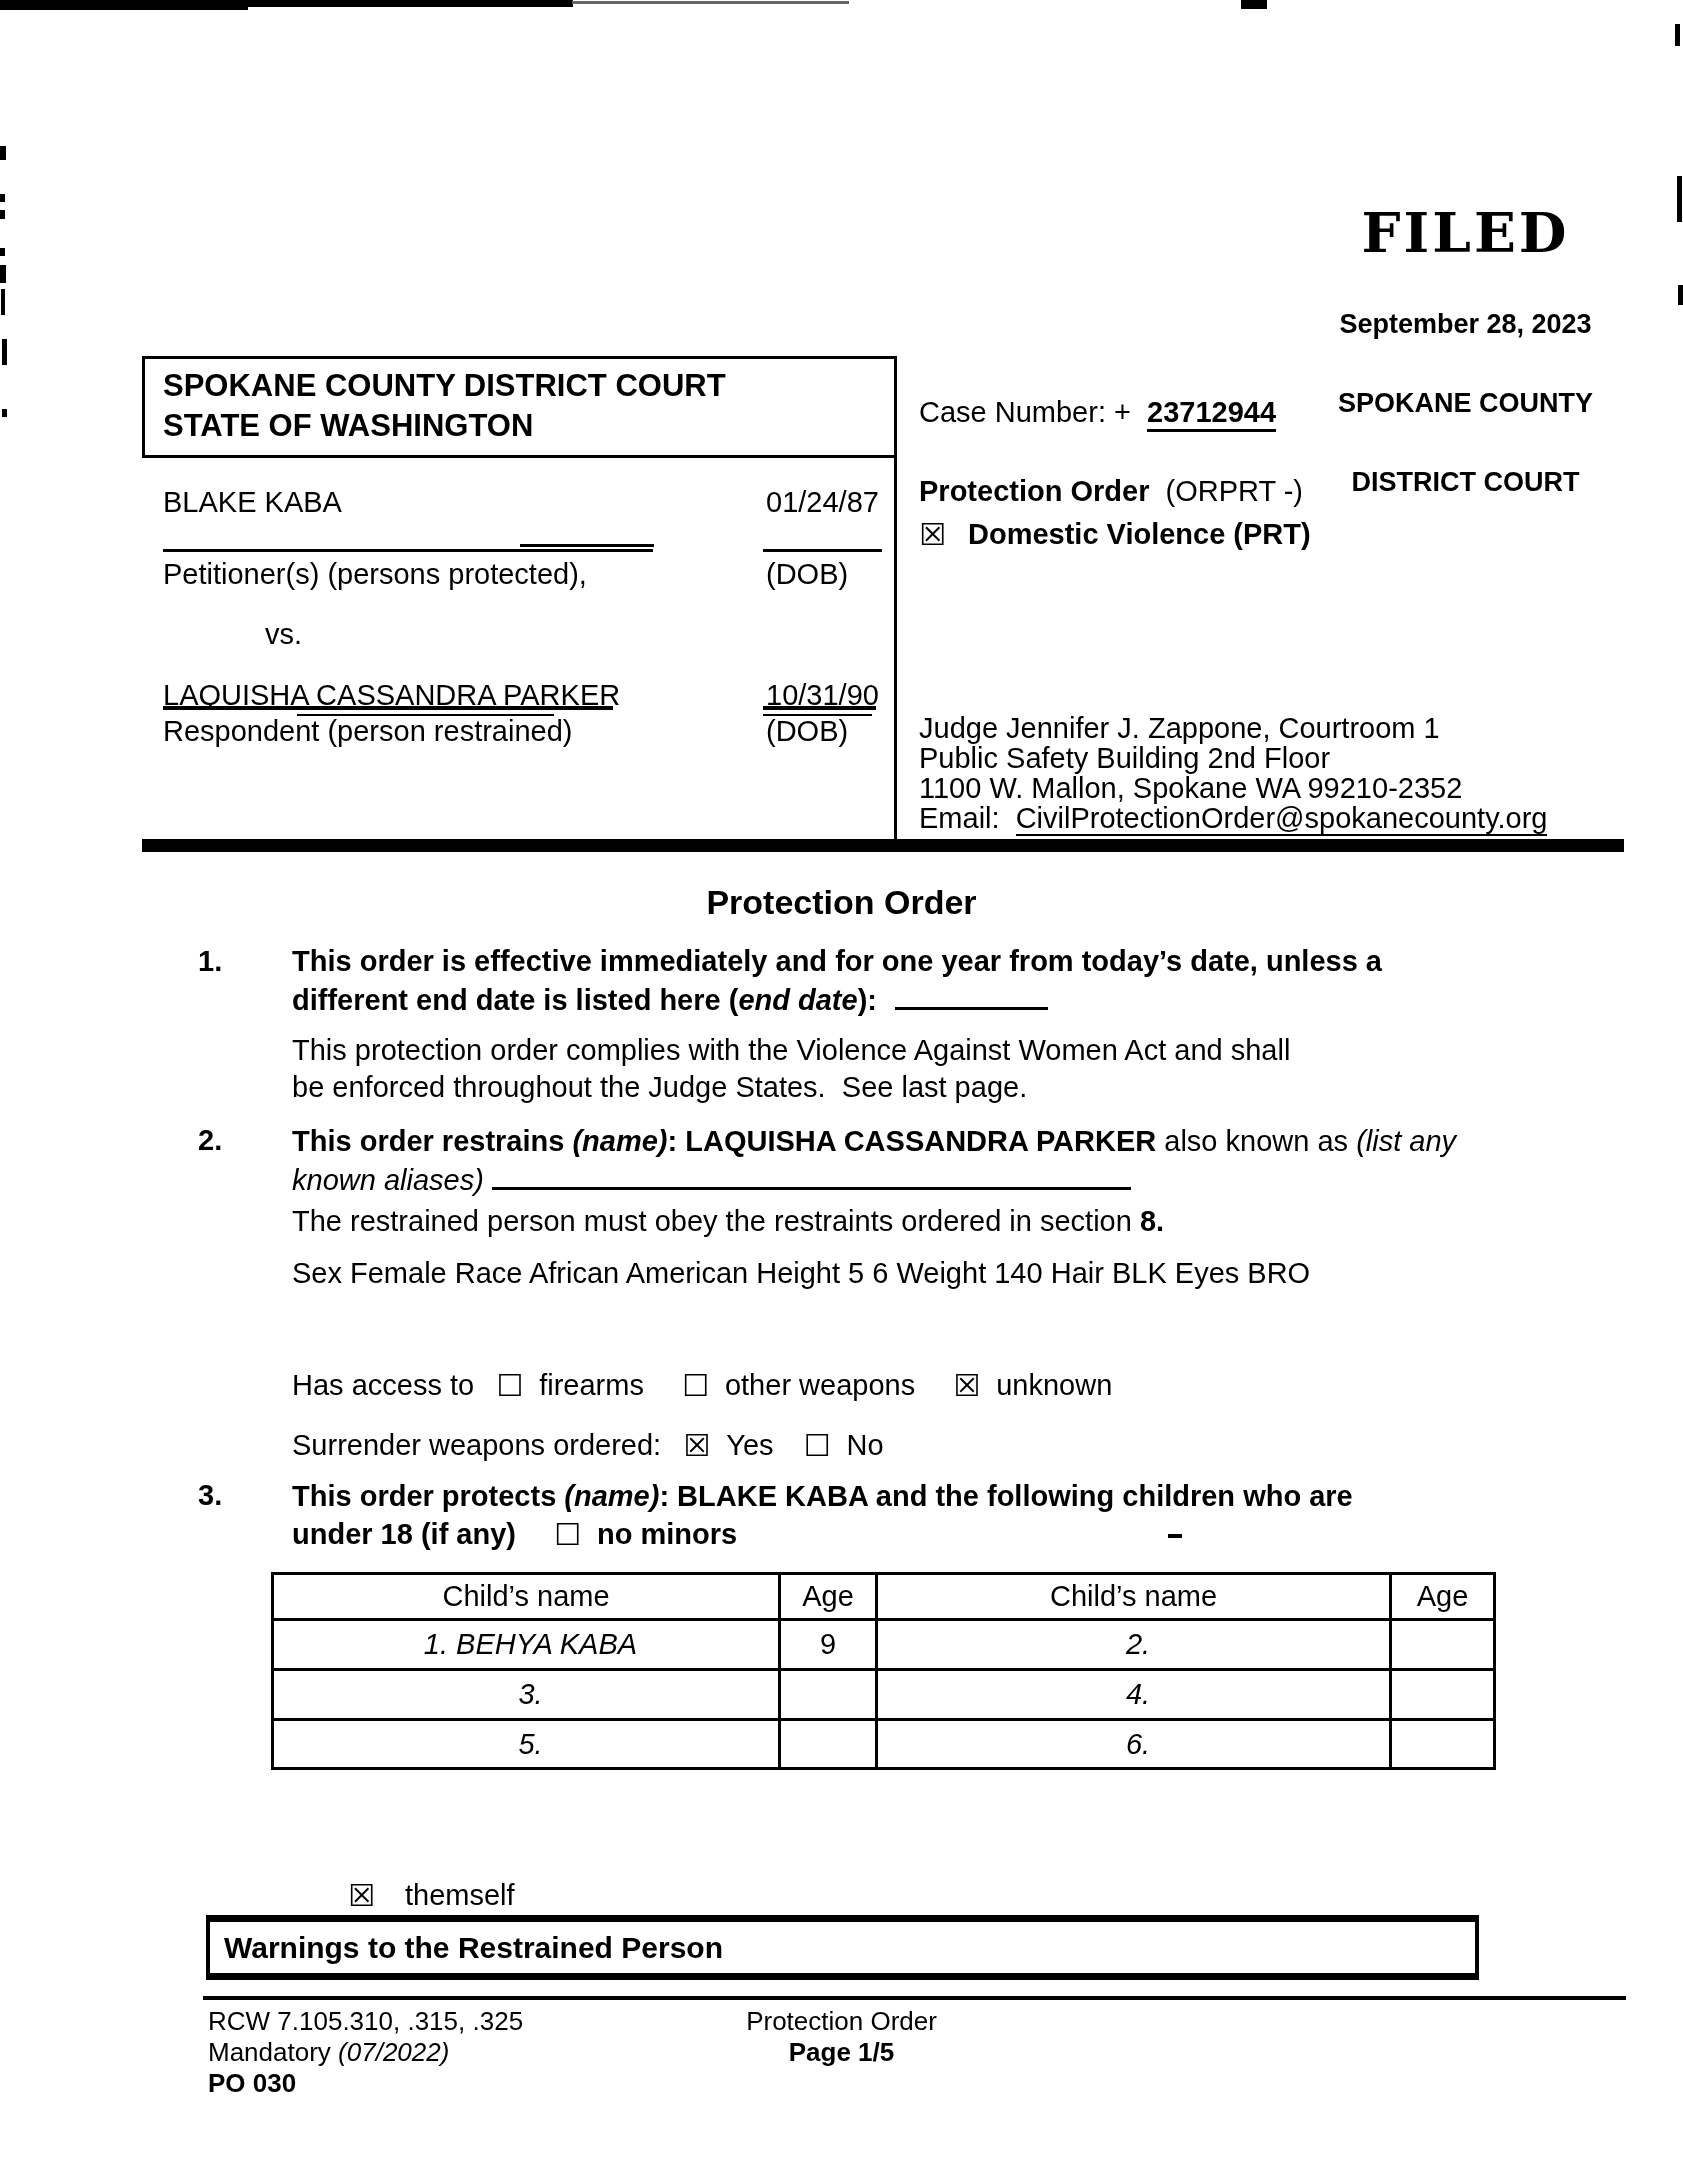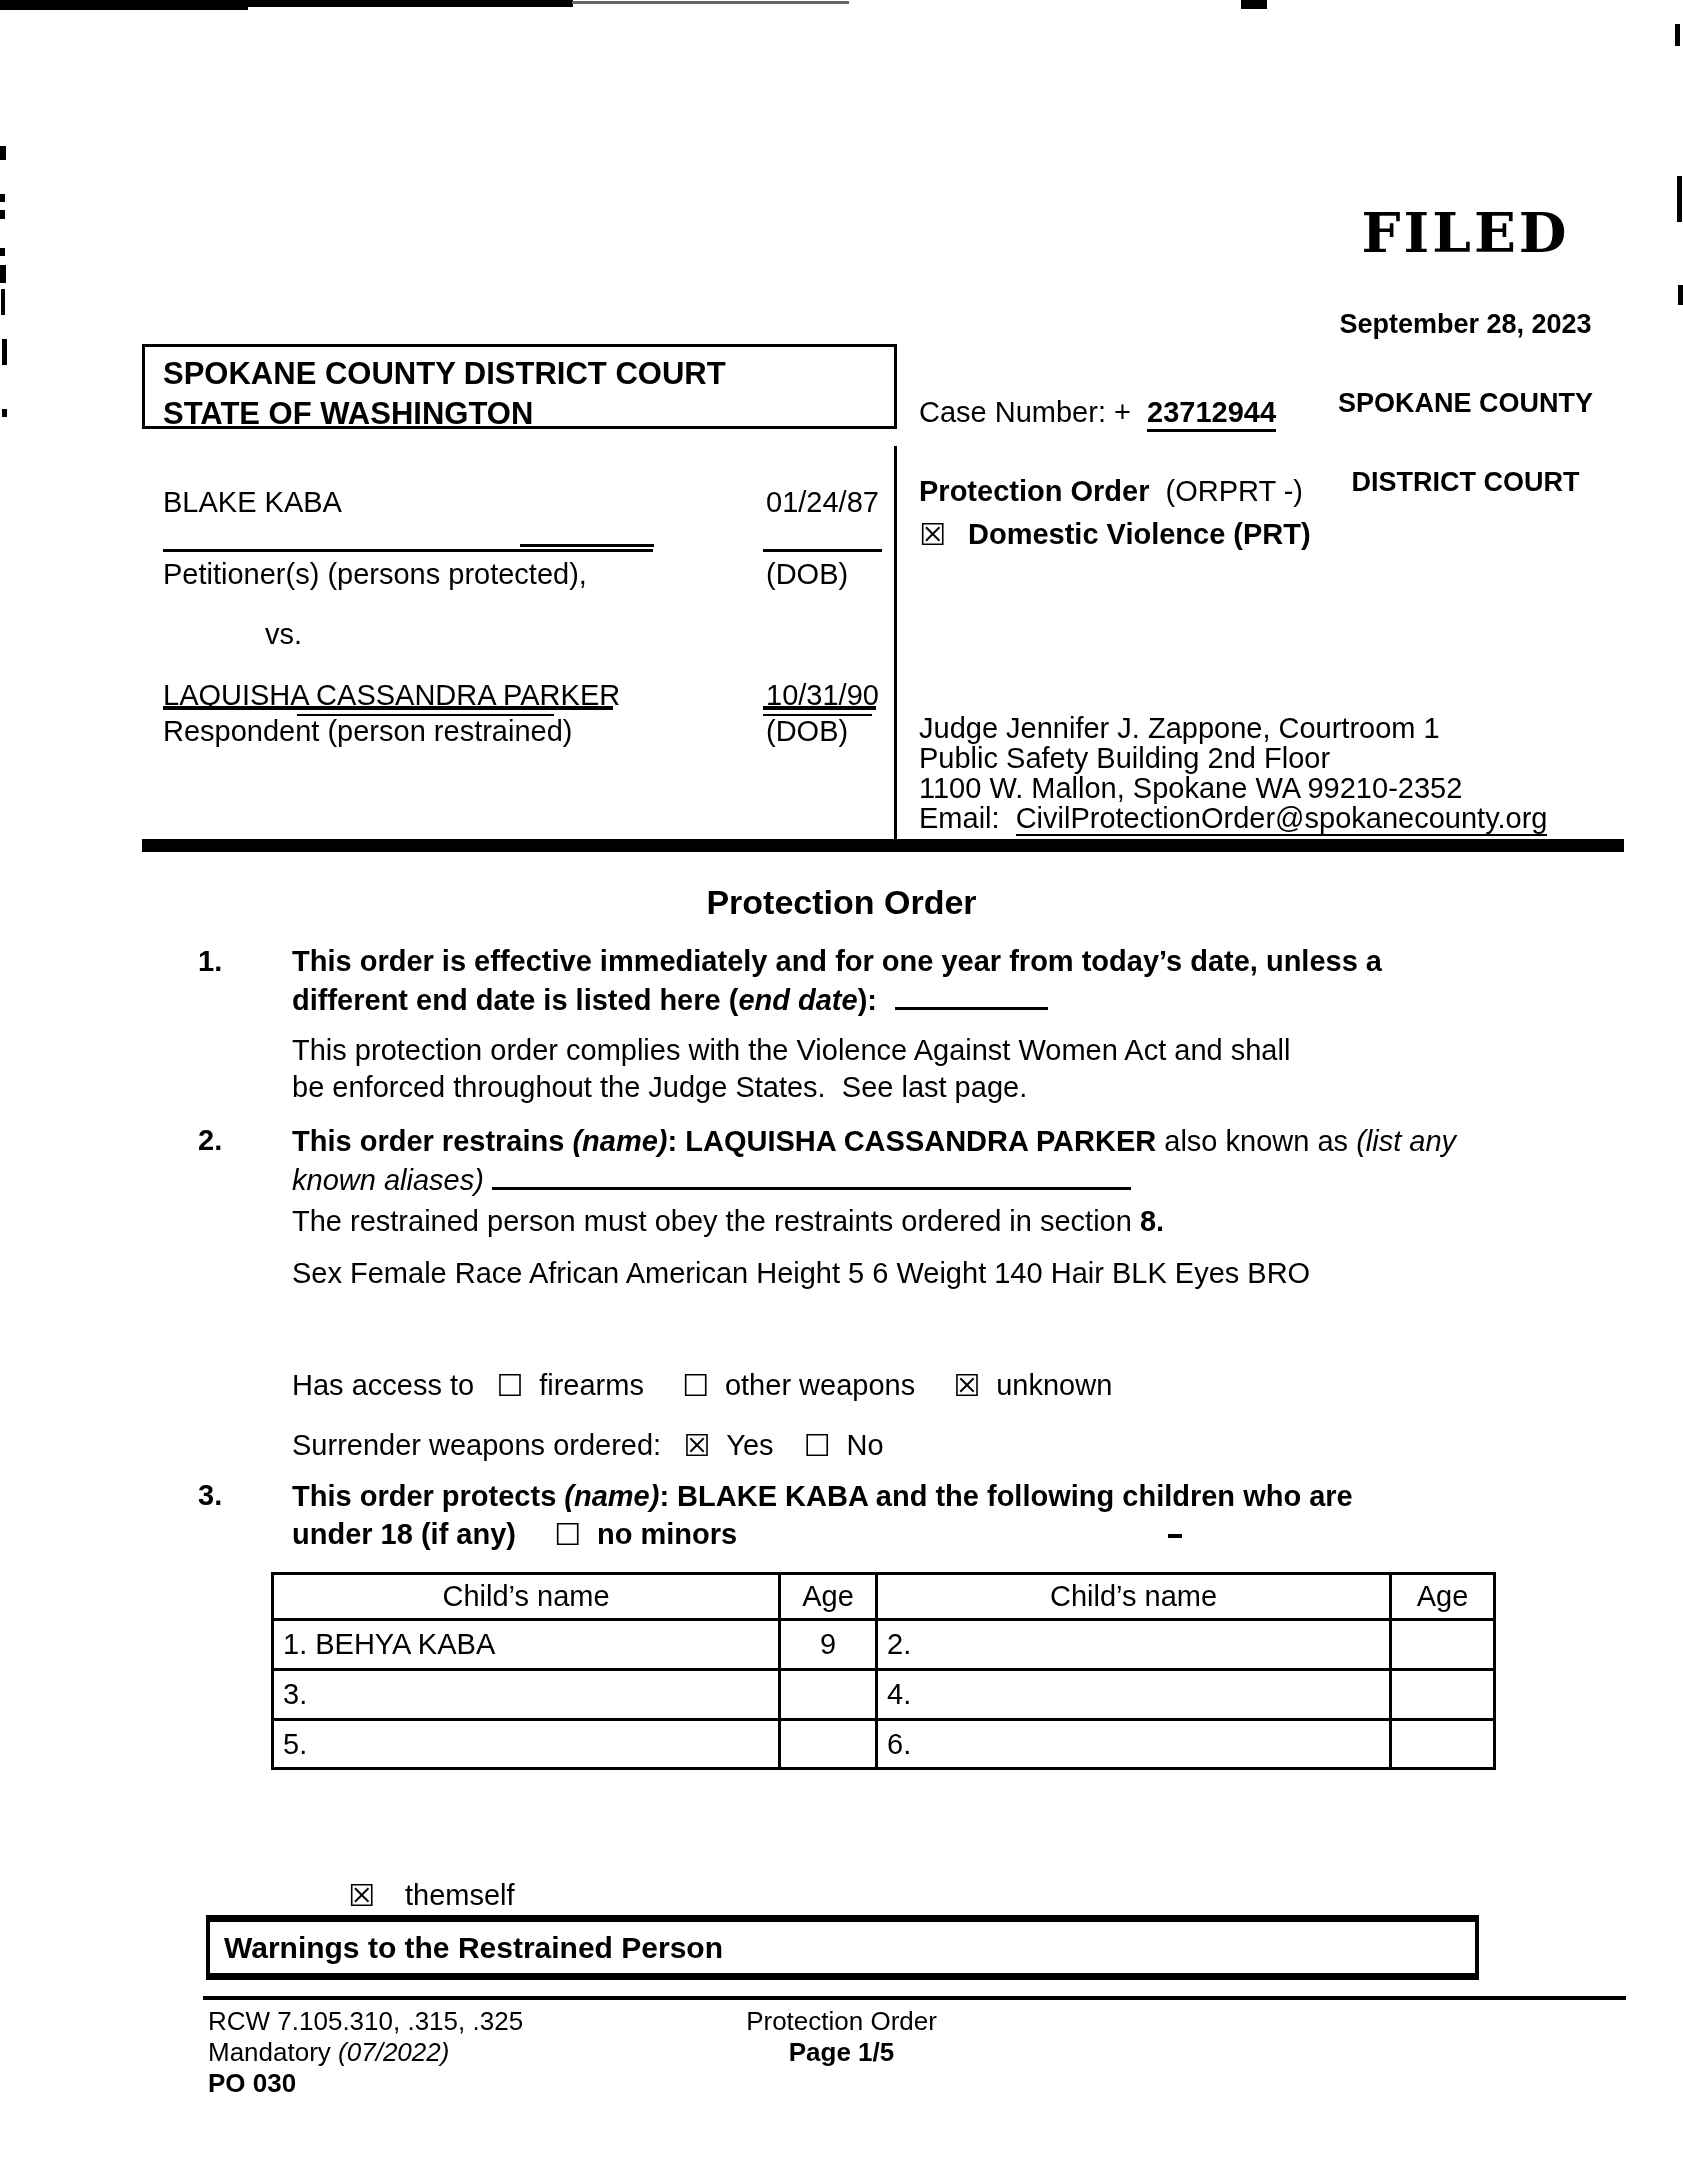--- a/index.html
+++ b/index.html
@@ -47,21 +47,21 @@
   .pagetitle { text-align:center; font-weight:bold; font-size:34px; }
 
   .prewrap { white-space:pre-wrap; }
 
   
   table.children { position:absolute; border-collapse:collapse; table-layout:fixed; }
   table.children th, table.children td {
     border:3px solid #000; font-weight:normal; font-size:29px; padding:0; overflow:hidden;
   }
   table.children th { text-align:center; vertical-align:middle; }
-  table.children td.namecell { text-align:left; padding-left:9px; vertical-align:middle; }
+  table.children td.namecell { text-align:center; padding-left:9px; vertical-align:middle;font-style:italic; }
   table.children td.agecell { text-align:center; vertical-align:middle; }
 
   .warnbox {
     border:4px solid #000; border-top-width:7px; border-bottom-width:7px;
     display:flex; align-items:center; padding-left:14px;
     font-size:30px;
   }
 
   .footer-small { font-size:26px; line-height:31px; }
   .gap14 { margin-left:14px; }
@@ -94,21 +94,21 @@
 
   <div class="art" style="left:1168px;top:1534px;width:14px;height:4px"></div>
 
   <div class="abs stamp" style="left:1307px;top:204px;width:317px">
     <div class="filed">FILED</div>
     <div class="sub">September 28, 2023</div>
     <div class="sub">SPOKANE COUNTY</div>
     <div class="sub">DISTRICT COURT</div>
   </div>
 
-  <div class="abs courtbox" style="left:142px;top:344px;width:755px;height:85px">
+  <div class="abs courtbox" style="left:142px;top:356px;width:755px;height:102px">
     <div>SPOKANE COUNTY DISTRICT COURT</div>
     <div>STATE OF WASHINGTON</div>
   </div>
 
   <div class="vline" style="left:894px;top:446px;width:3px;height:393px"></div>
 
   <div class="abs" style="left:163px;top:484px">BLAKE KABA</div>
   <div class="abs" style="left:766px;top:484px">01/24/87</div>
   <div class="art" style="left:163px;top:549px;width:490px;height:3px"></div>
   <div class="art" style="left:520px;top:544px;width:134px;height:3px"></div>

